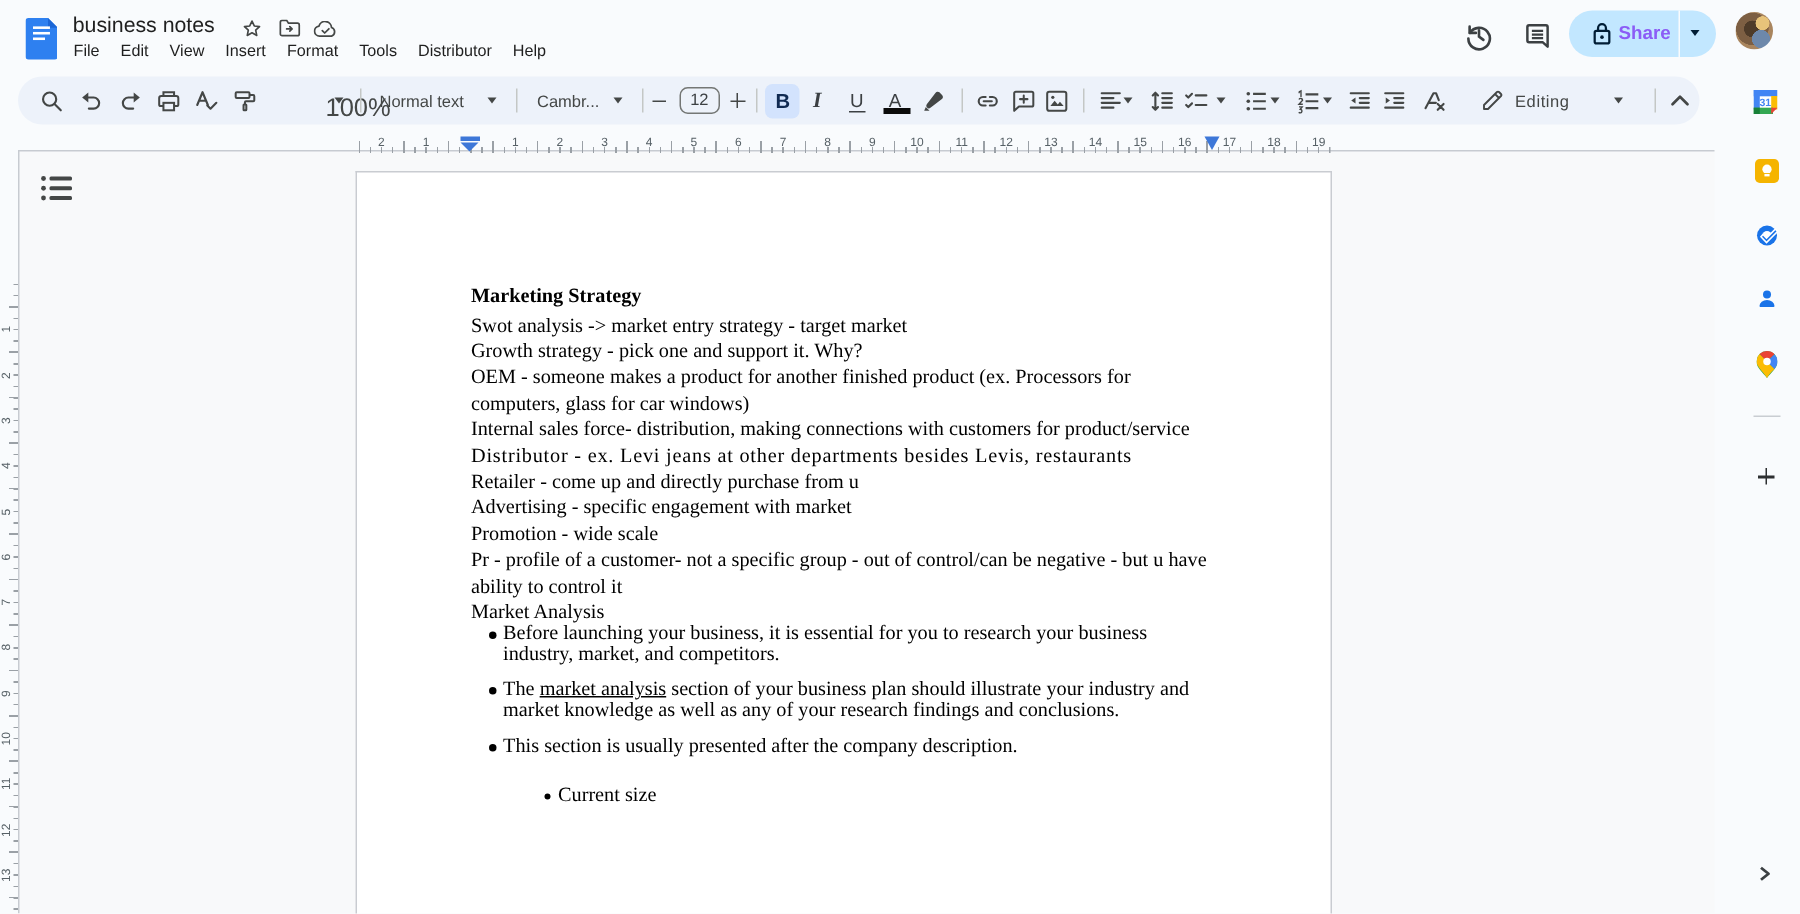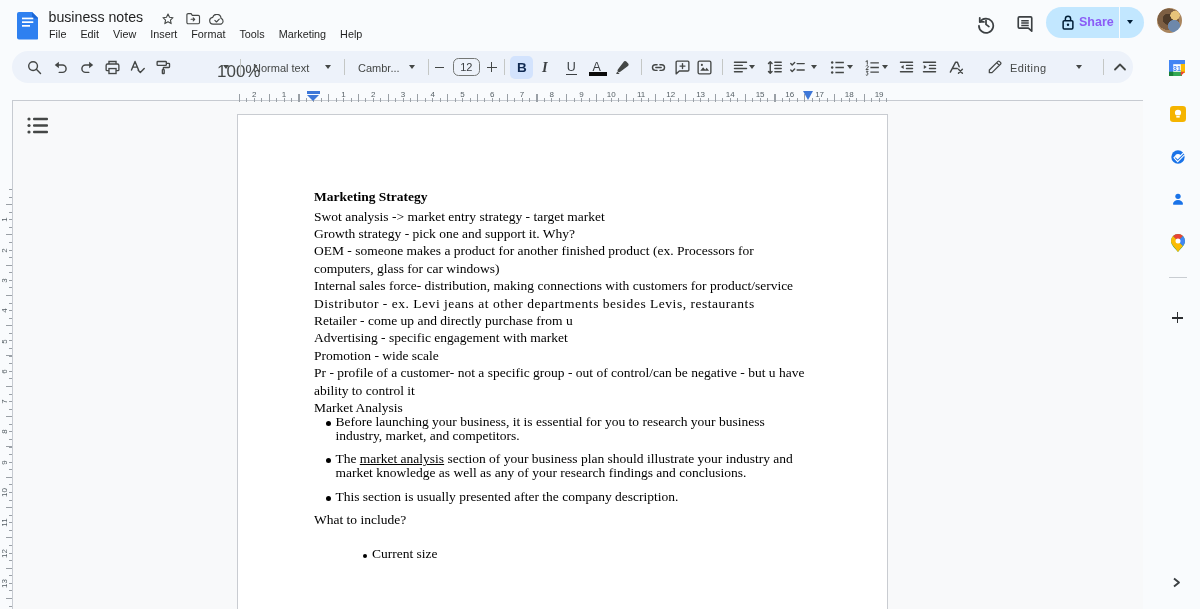--- a/index.html
+++ b/index.html
@@ -49,21 +49,21 @@
   <path d="M1 3 a2 2 0 0 1 2-2 h5 l2 3 h10 a2 2 0 0 1 2 2 v10 a2 2 0 0 1 -2 2 h-17 a2 2 0 0 1 -2 -2 Z"></path>
   <path d="M8 10.5 h6 M11.5 8 L14 10.5 l-2.5 2.5" stroke-linejoin="round" stroke-linecap="round"></path>
 </svg>
 
 <svg class="ic" style="left:209px;top:14px" width="16" height="11" viewBox="0 0 26 18" fill="none" stroke="#444746" stroke-width="1.9">
   <path d="M6.5 16.5 a5.5 5.5 0 0 1 -.6-10.96 A7 7 0 0 1 19.6 7.1 a5 5 0 0 1 .1 9.4 Z"></path>
   <path d="M9.5 10.5 l2.6 2.6 4.6-4.6" stroke-linecap="round" stroke-linejoin="round"></path>
 </svg>
 
 <div class="mrow">
-  <span style="padding:0 7px">File</span><span style="padding:0 7px">Edit</span><span style="padding:0 7px">View</span><span style="padding:0 7px">Insert</span><span style="padding:0 7px">Format</span><span style="padding:0 7px">Tools</span><span style="padding:0 7px">Marketing</span><span style="padding:0 7px">Help</span>
+  <span style="padding:0 7px">File</span><span style="padding:0 7px">Edit</span><span style="padding:0 7px">View</span><span style="padding:0 7px">Insert</span><span style="padding:0 7px">Format</span><span style="padding:0 7px">Tools</span><span style="padding:0 7px">Distributor</span><span style="padding:0 7px">Help</span>
 </div>
 
 <svg class="ic" style="left:976px;top:13.5px" width="20" height="20" viewBox="0 0 24 24" fill="none" stroke="#3c4043" stroke-width="2.1">
   <path d="M4.5 4.5 v5 h5" stroke-linecap="round" stroke-linejoin="round"></path>
   <path d="M4.8 9.5 a8.6 8.6 0 1 1 -1.3 4.6" stroke-linecap="round"></path>
   <path d="M12 7.5 v5 l3.5 2.6" stroke-linecap="round"></path>
 </svg>
 
 <svg class="ic" style="left:1016px;top:14.5px" width="18" height="18" viewBox="0 0 24 24" fill="none" stroke="#3c4043" stroke-width="2.2">
   <path d="M21 4 a1.5 1.5 0 0 0 -1.5-1.5 h-15 A1.5 1.5 0 0 0 3 4 v12 a1.5 1.5 0 0 0 1.5 1.5 h12 L21 21.5 Z" stroke-linejoin="round"></path>
@@ -297,21 +297,20 @@
       </div>
     <div class="bi">
         <span class="dot"></span>
         <div class="bt">The <u>market analysis</u> section of your business plan should illustrate your industry and<br>market knowledge as well as any of your research findings and conclusions.</div>
       </div>
     <div class="bi">
         <span class="dot"></span>
         <div class="bt">This section is usually presented after the company description.</div>
       </div>
   </div>
-  <div style="margin-top:-2px">What to include?</div>
   <div class="bullets" style="margin-top:18.8px">
     <div class="bi">
         <span class="dot" style="left:49px;width:4px;height:4px;top:6.6px"></span>
         <div class="bt" style="margin-left:58px">Current size</div>
       </div>
   </div>
 </div>
 
 <div id="sidebar">
 

